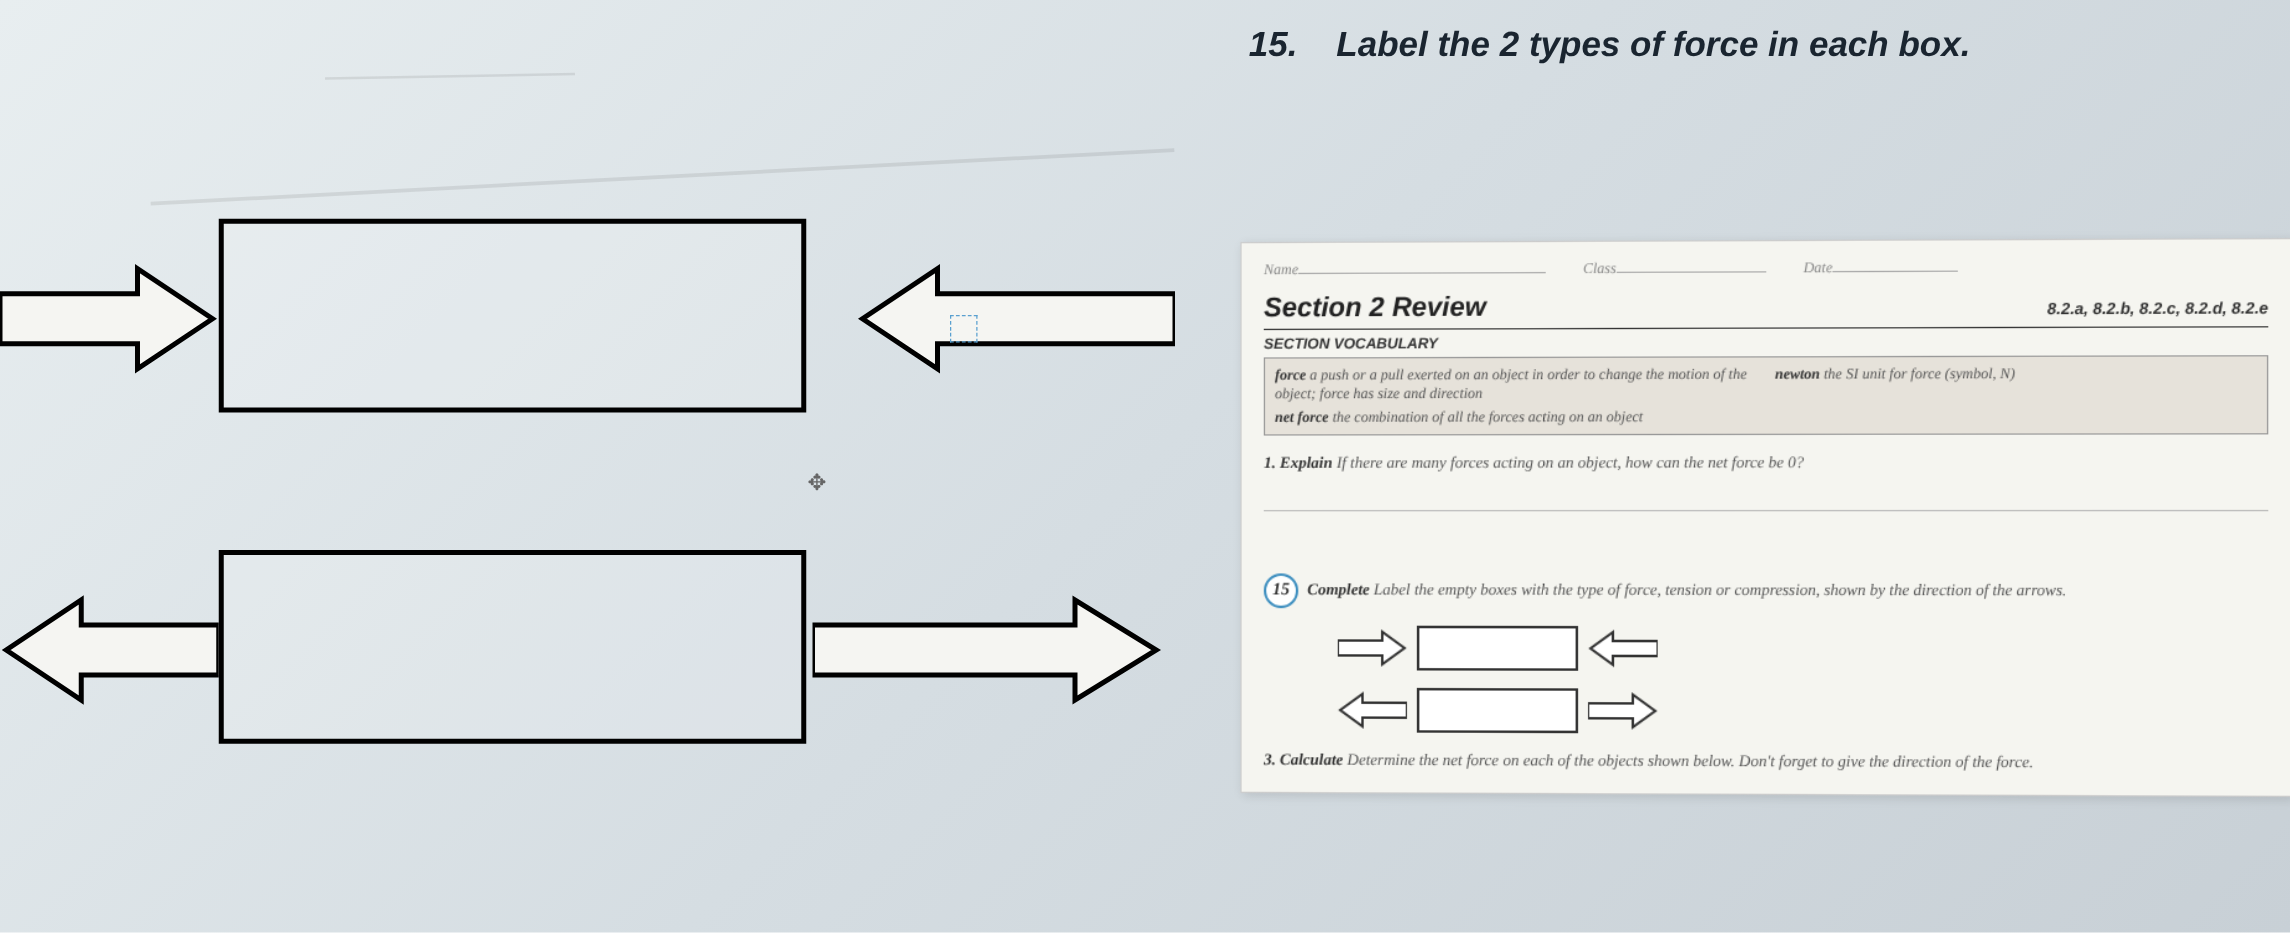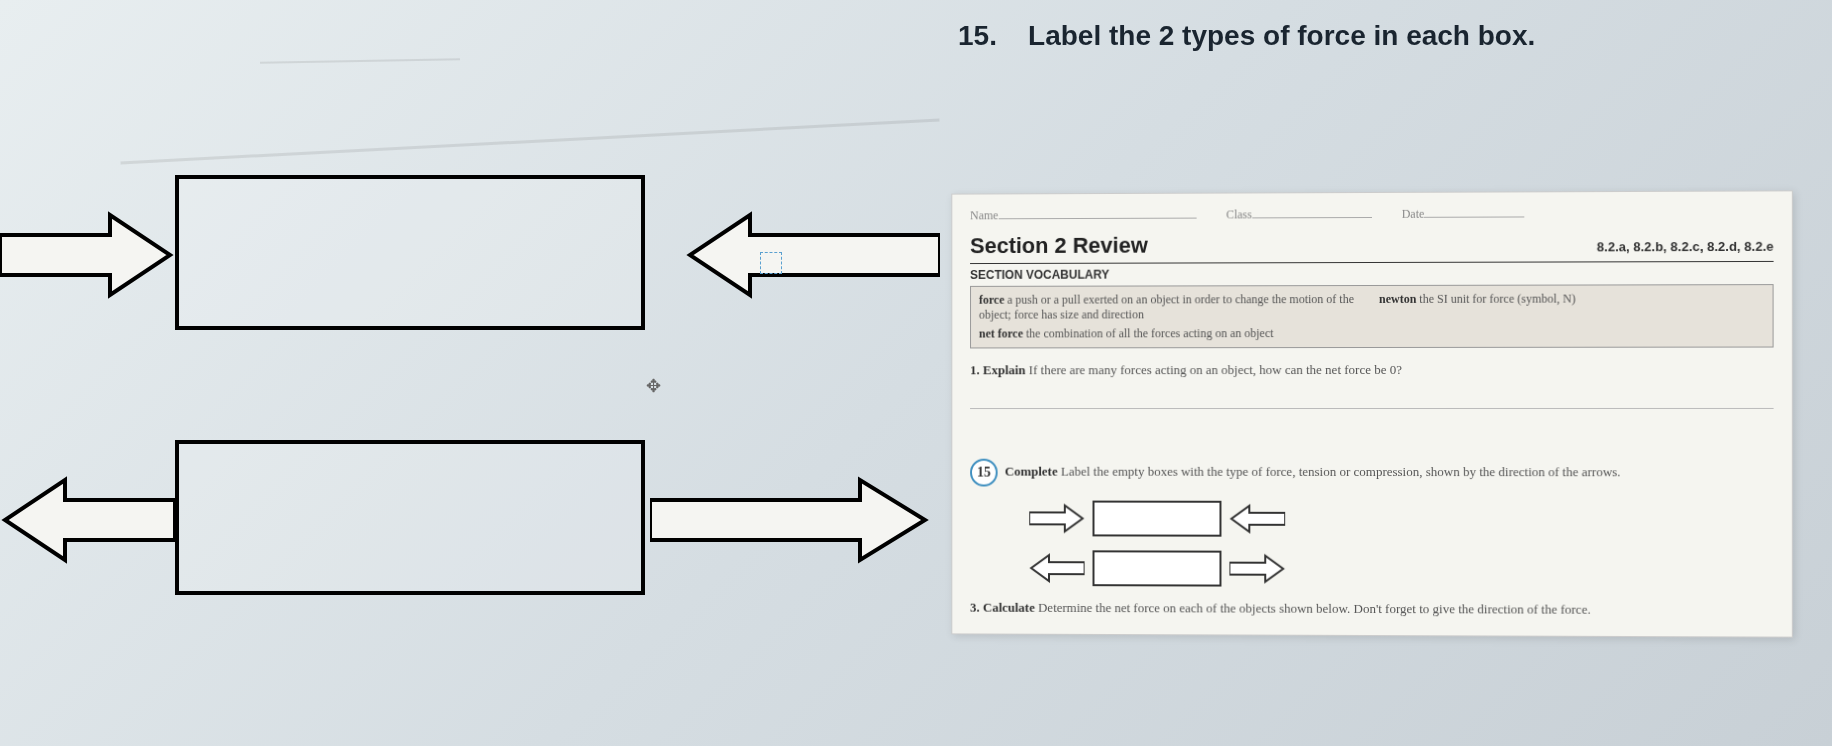--- a/index.html
+++ b/index.html
@@ -15,24 +15,25 @@
   .left-panel {
     position: absolute;
     left: 0;
     top: 0;
     width: 970px;
     height: 746px;
   }
   
   .right-panel {
     position: absolute;
-    left: 948px;
+    left: 989px;
     top: 0;
     width: 842px;
     height: 746px;
+    font-style: italic;
   }
   
   .question-header {
     font-family: 'Segoe UI', Arial, sans-serif;
     font-size: 28px;
     font-weight: 600;
     color: #1a2530;
     padding: 20px 10px;
   }
   

